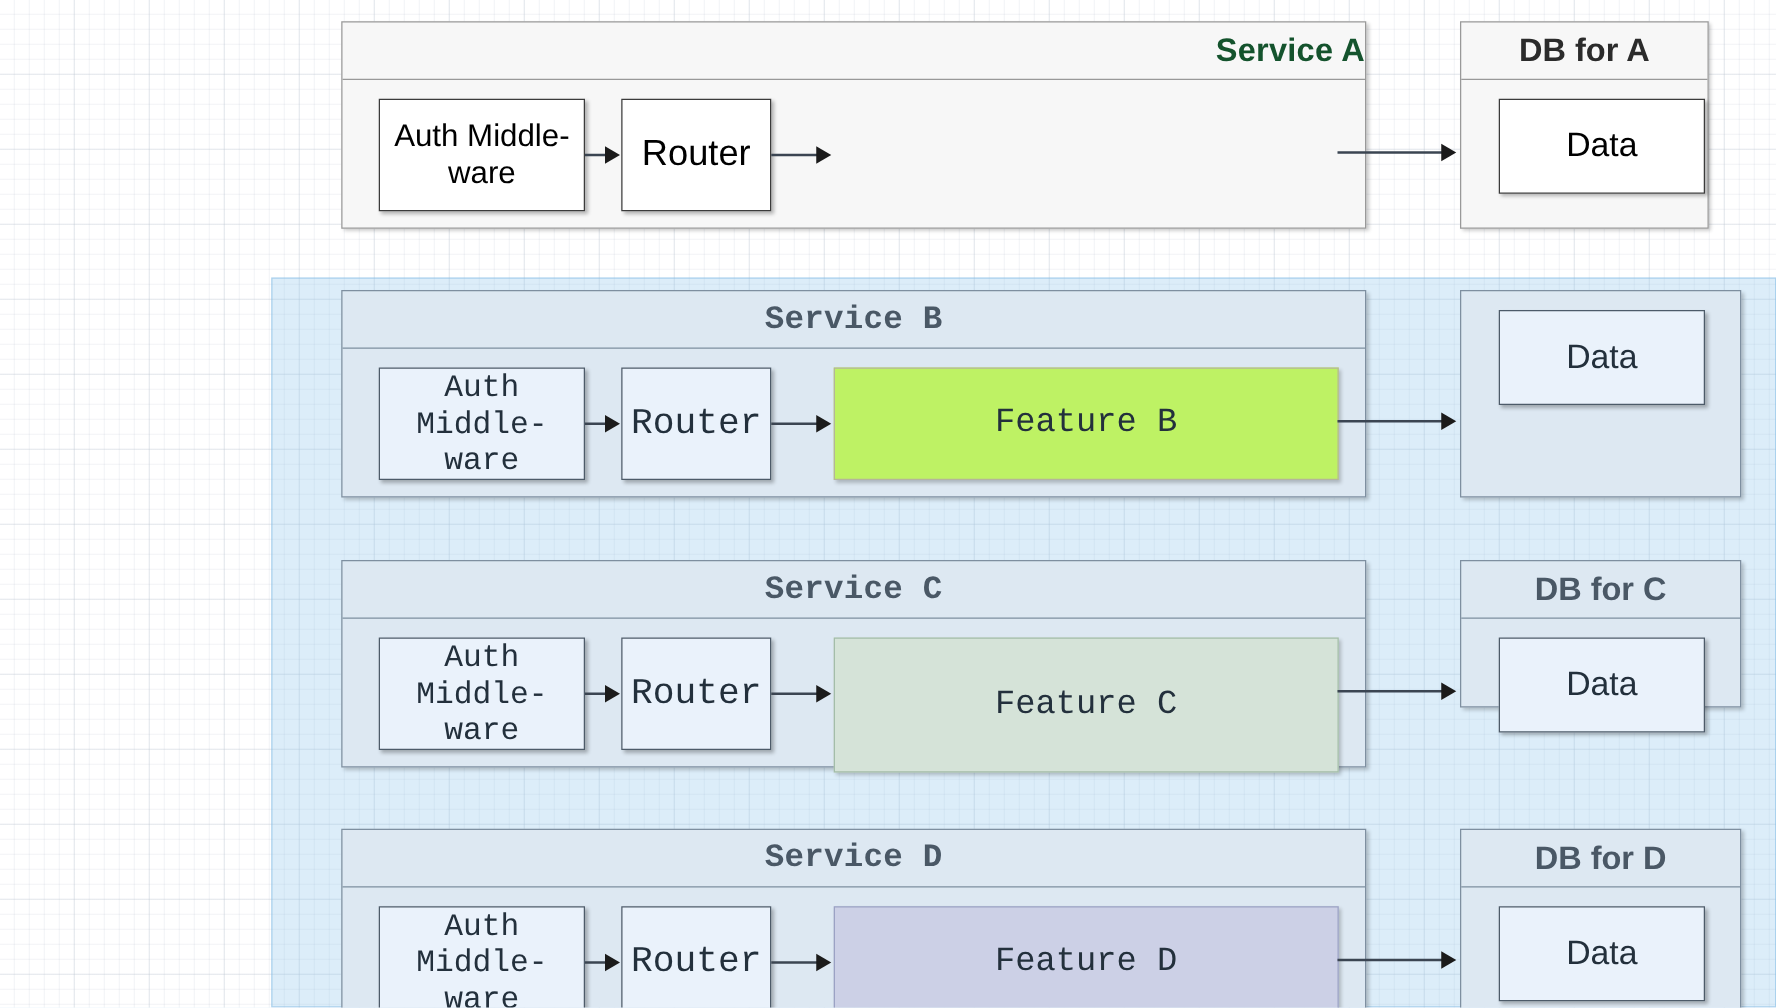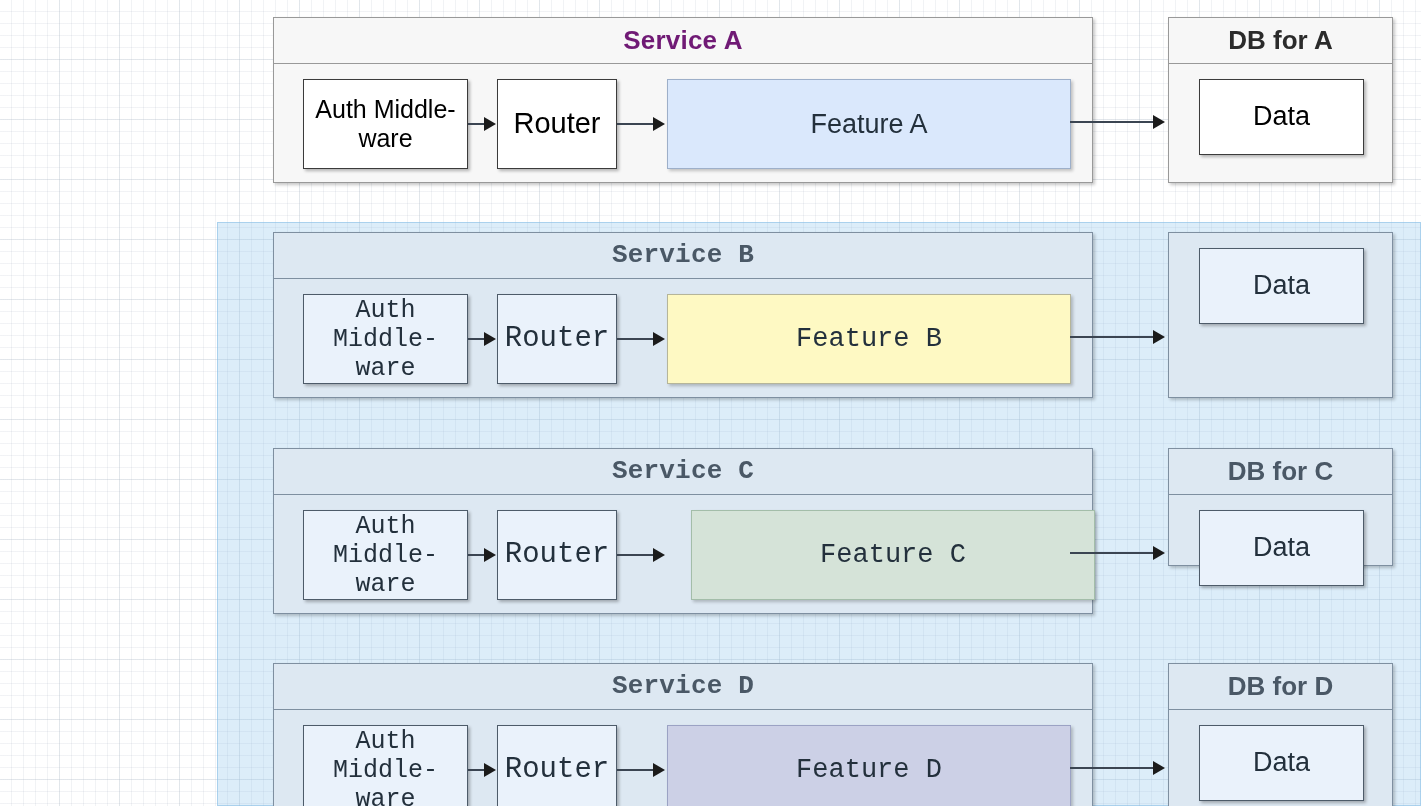--- a/index.html
+++ b/index.html
@@ -45,21 +45,21 @@
   .service-title{
     box-sizing:border-box;
     height:46px;
     line-height:44px;
     text-align:center;
     font-size:26px;
     font-weight:bold;
     letter-spacing:.2px;
     border-bottom:1px solid #8f9aa6;
   }
-  .plain  .service-title{ color:#701a75; border-bottom-color:#999999; }
+  .plain  .service-title{ color:#14532d; border-bottom-color:#999999;text-align:right; }
   .tinted .service-title{ color:#4a5866; border-bottom-color:#7e8fa0; }
 
   .service-body{ position:relative; width:100%; }
 
   
   .node{
     position:absolute;
     box-sizing:border-box;
     border:1px solid #4d5b69;
     display:flex;align-items:center;justify-content:center;
@@ -136,54 +136,51 @@
     <div class="service-title">Service A</div>
     <div class="service-body" style="height:119px;">
       <div class="node auth" style="left:29px;top:15px;width:165px;height:90px;">
         <span>
           <span>Auth Middle-</span><br><span>ware</span>
         </span>
       </div>
       <div class="node router" style="left:223px;top:15px;width:120px;height:90px;">
         <span>Router</span>
       </div>
-      <div class="feature" style="left:393px;top:15px;width:404px;height:90px;background:#dae8fc;border-color:#9dafc9;">
-        <span>Feature A</span>
-      </div>
 
       <div class="conn" style="left:194px;top:59px;width:17px;"></div>
       <div class="arrow-head" style="left:210px;top:53px;"></div>
       <div class="conn" style="left:343px;top:59px;width:37px;"></div>
       <div class="arrow-head" style="left:379px;top:53px;"></div>
     </div>
   </div>
   <div class="conn" style="left:1070px;top:121px;width:85px;"></div>
   <div class="arrow-head" style="left:1153px;top:115px;"></div>
 
-  <div class="db-box db-plain" style="left:1168px;top:17px;width:225px;height:166px;">
+  <div class="db-box db-plain" style="left:1168px;top:17px;width:199px;height:166px;">
     <div class="db-title">DB for A</div>
     <div class="db-body" style="height:119px;">
       <div class="node data" style="left:30px;top:15px;width:165px;height:76px;">
         <span>Data</span>
       </div>
     </div>
   </div>
 
   <div class="service-box tinted" style="left:273px;top:232px;width:820px;height:166px;">
     <div class="service-title">Service B</div>
     <div class="service-body" style="height:119px;">
       <div class="node auth" style="left:29px;top:15px;width:165px;height:90px;">
         <span>
           <span>Auth Middle-</span><br><span>ware</span>
         </span>
       </div>
       <div class="node router" style="left:223px;top:15px;width:120px;height:90px;">
         <span>Router</span>
       </div>
-      <div class="feature" style="left:393px;top:15px;width:404px;height:90px;background:#fef9c3;border-color:#b5b59a;">
+      <div class="feature" style="left:393px;top:15px;width:404px;height:90px;background:#bef264;border-color:#b5b59a;">
         <span>Feature B</span>
       </div>
       <div class="conn" style="left:194px;top:59px;width:17px;"></div>
       <div class="arrow-head" style="left:210px;top:53px;"></div>
       <div class="conn" style="left:343px;top:59px;width:37px;"></div>
       <div class="arrow-head" style="left:379px;top:53px;"></div>
     </div>
   </div>
   <div class="conn" style="left:1070px;top:336px;width:85px;"></div>
   <div class="arrow-head" style="left:1153px;top:330px;"></div>
@@ -200,21 +197,21 @@
     <div class="service-title">Service C</div>
     <div class="service-body" style="height:119px;">
       <div class="node auth" style="left:29px;top:15px;width:165px;height:90px;">
         <span>
           <span>Auth Middle-</span><br><span>ware</span>
         </span>
       </div>
       <div class="node router" style="left:223px;top:15px;width:120px;height:90px;">
         <span>Router</span>
       </div>
-      <div class="feature" style="left:393px;top:15px;width:404px;height:90px;background:#d5e3d8;border-color:#a3bda9;margin-left:24px;">
+      <div class="feature" style="left:393px;top:15px;width:404px;height:108px;background:#d5e3d8;border-color:#a3bda9;">
         <span>Feature C</span>
       </div>
       <div class="conn" style="left:194px;top:59px;width:17px;"></div>
       <div class="arrow-head" style="left:210px;top:53px;"></div>
       <div class="conn" style="left:343px;top:59px;width:37px;"></div>
       <div class="arrow-head" style="left:379px;top:53px;"></div>
     </div>
   </div>
   <div class="conn" style="left:1070px;top:552px;width:85px;"></div>
   <div class="arrow-head" style="left:1153px;top:546px;"></div>

